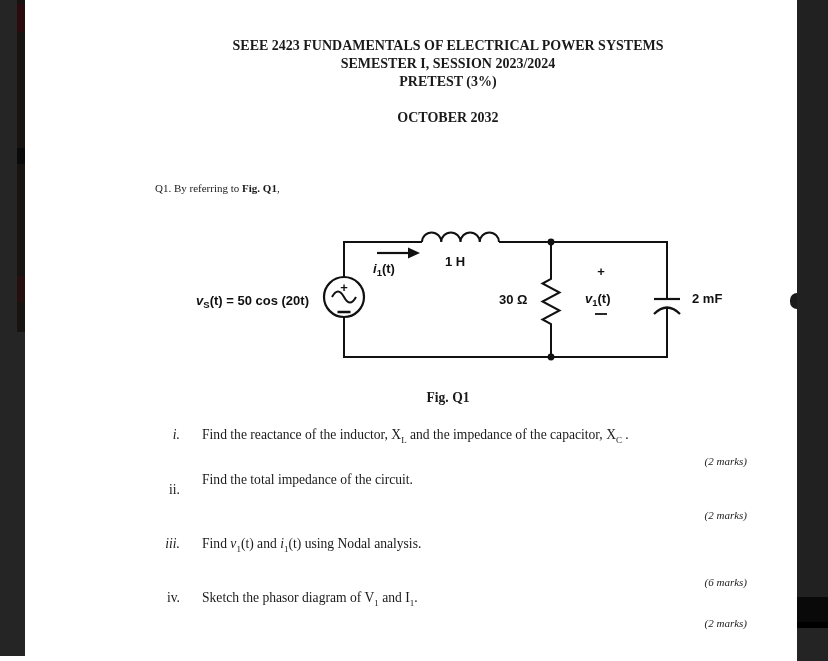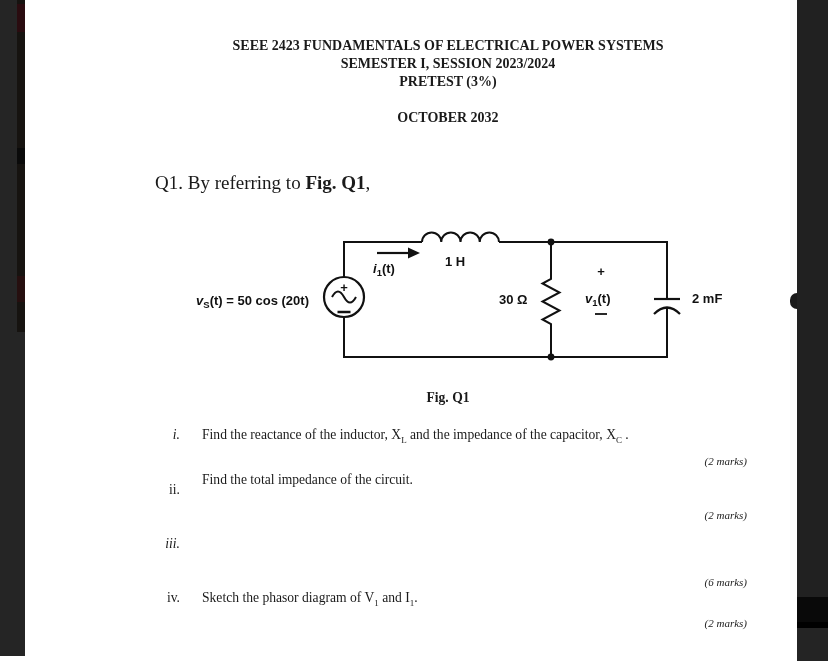--- a/index.html
+++ b/index.html
@@ -18,21 +18,21 @@
   .strip-right{position:absolute;left:797px;top:0;width:31px;height:661px;background:#212121;}
   .r1{left:0;top:597px;width:31px;height:25px;background:#090909;}
   .r2{left:0;top:622px;width:31px;height:6px;background:#000000;}
   .r3{left:0;top:628px;width:31px;height:33px;background:#242424;}
   .notch{position:absolute;left:790px;top:293px;width:7px;height:16px;background:#1b1b1b;border-radius:8px 0 0 8px;}
   
   .page{position:absolute;left:25px;top:0;width:772px;height:661px;background:#ffffff;margin-left:37px;}
   .hdr{position:absolute;left:0;width:100%;text-align:center;font-weight:bold;font-size:14px;line-height:18px;}
   .hdr-block{top:37px;}
   .hdr-date{top:109px;}
-  .qline{position:absolute;left:93px;top:172px;font-size:19px;text-align:center;}
+  .qline{position:absolute;left:93px;top:182px;font-size:11px;text-align:center;}
   .caption{position:absolute;left:0;width:100%;top:390px;text-align:center;font-weight:bold;font-size:13.6px;}
   .numeral{position:absolute;left:90px;width:28px;text-align:right;font-size:13.6px;}
   .itemtext{position:absolute;left:140px;font-size:13.6px;width:560px;}
   .marks{position:absolute;left:400px;width:285px;text-align:right;font-style:italic;font-size:11px;}
   .it{font-style:italic;}
   sub.s{font-size:9px;line-height:0;}
   .circuit{position:absolute;left:115px;top:222px;}
   .clab{font-family:"Liberation Sans", sans-serif;font-weight:600;font-size:13px;fill:#111;}
   .bold{font-weight:bold;}
 </style>
@@ -88,20 +88,21 @@
 
     <div class="numeral it" style="top:427px">i.</div>
     <div class="itemtext" style="top:427px"><span>Find the reactance of the inductor, X</span><sub class="s">L</sub><span> and the impedance of the capacitor, X</span><sub class="s">C</sub><span> .</span></div>
     <div class="marks" style="top:455px">(2 marks)</div>
 
     <div class="numeral" style="top:482px">ii.</div>
     <div class="itemtext" style="top:472px"><span>Find the total impedance of the circuit.</span></div>
     <div class="marks" style="top:509px">(2 marks)</div>
 
     <div class="numeral it" style="top:536px">iii.</div>
+    <div class="itemtext" style="top:536px"><span>Find </span><span class="it">v</span><sub class="s">1</sub><span>(t) and </span><span class="it">i</span><sub class="s">1</sub><span>(t) using Nodal analysis.</span></div>
     <div class="marks" style="top:576px">(6 marks)</div>
 
     <div class="numeral" style="top:590px">iv.</div>
     <div class="itemtext" style="top:590px"><span>Sketch the phasor diagram of V</span><sub class="s">1</sub><span> and I</span><sub class="s">1</sub><span>.</span></div>
     <div class="marks" style="top:617px">(2 marks)</div>
 
   </div>
 
   <div class="strip-left">
     <div class="strip-left-inner"></div>

